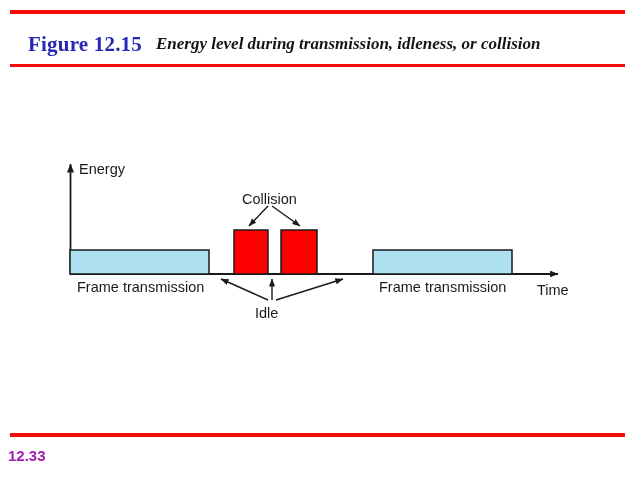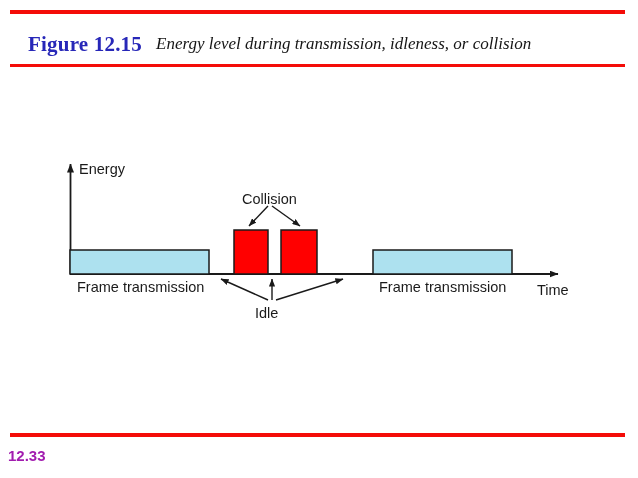--- a/index.html
+++ b/index.html
@@ -47,21 +47,21 @@
   }
   .fig-number {
     font-family: "Liberation Serif", serif;
     font-weight: bold;
     font-size: 21px;
     color: #2727b8;
     letter-spacing: 0.2px;
   }
   .fig-caption {
     font-family: "Liberation Serif", serif;
-    font-weight: normal;
+    font-weight: bold;
     font-style: italic;
     font-size: 17px;
     color: #151515;
     margin-left: 14px;
   }
 
   
   .page-num {
     position: absolute;
     left: 8px;

